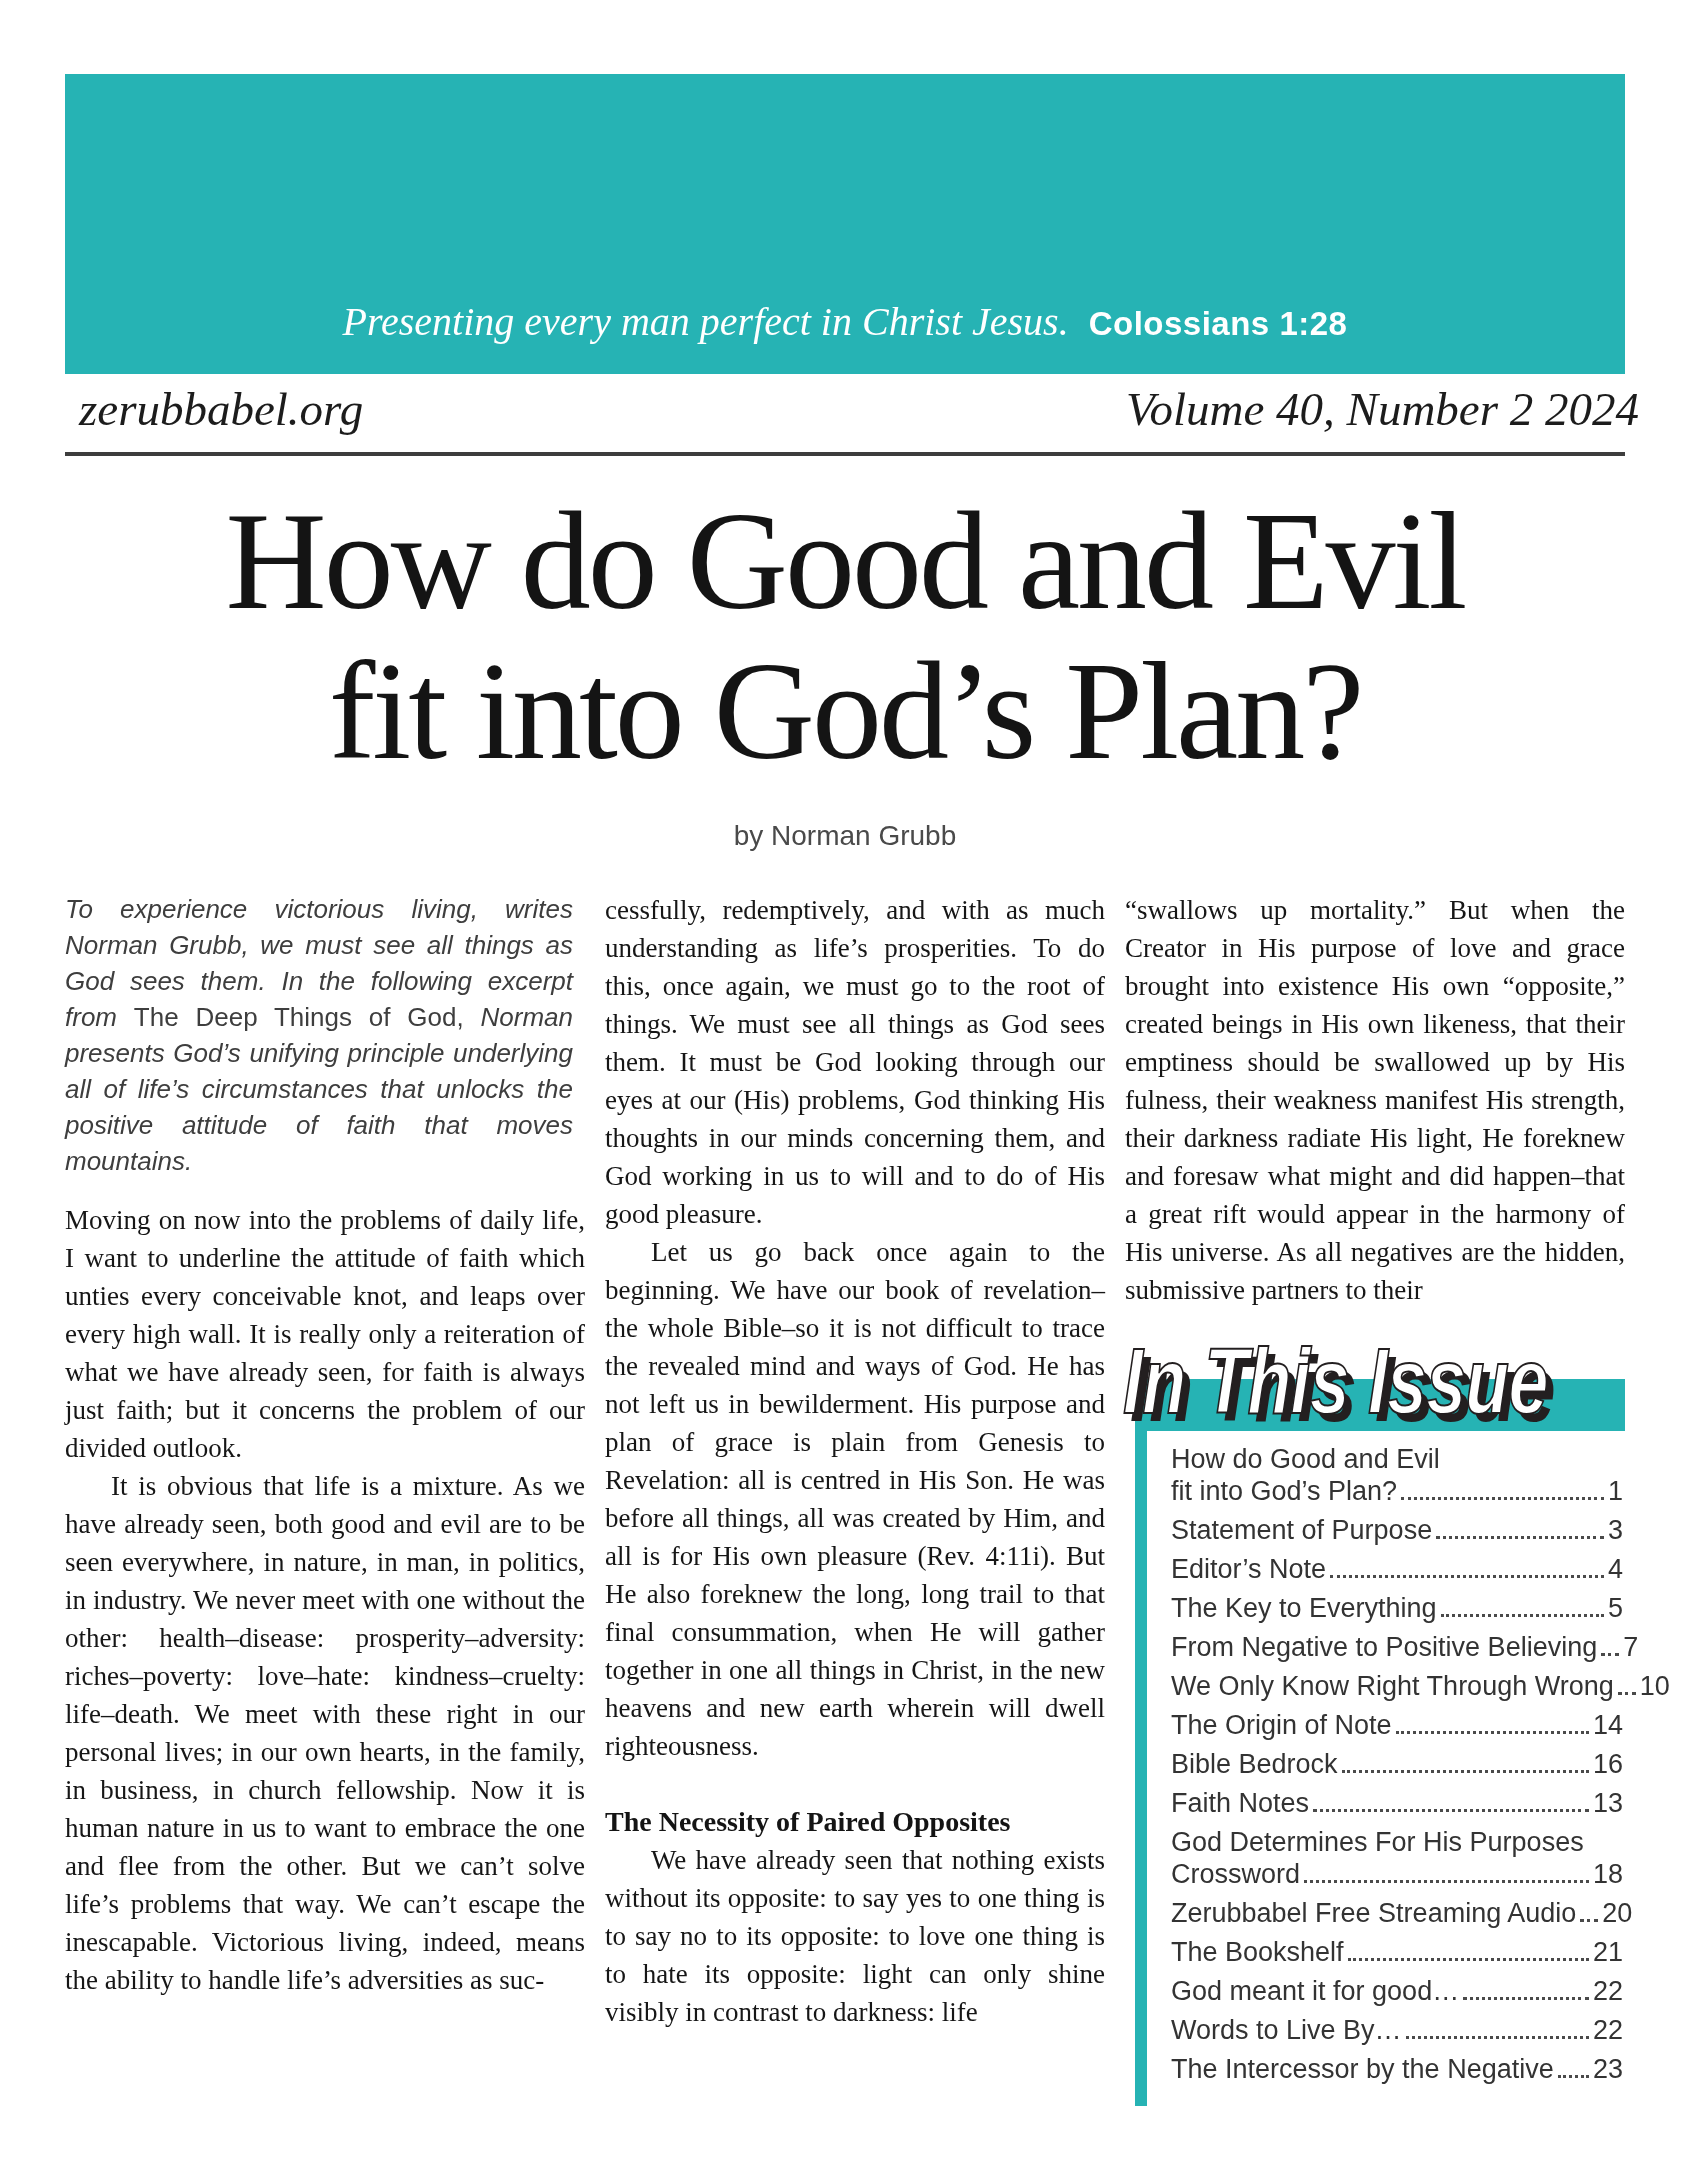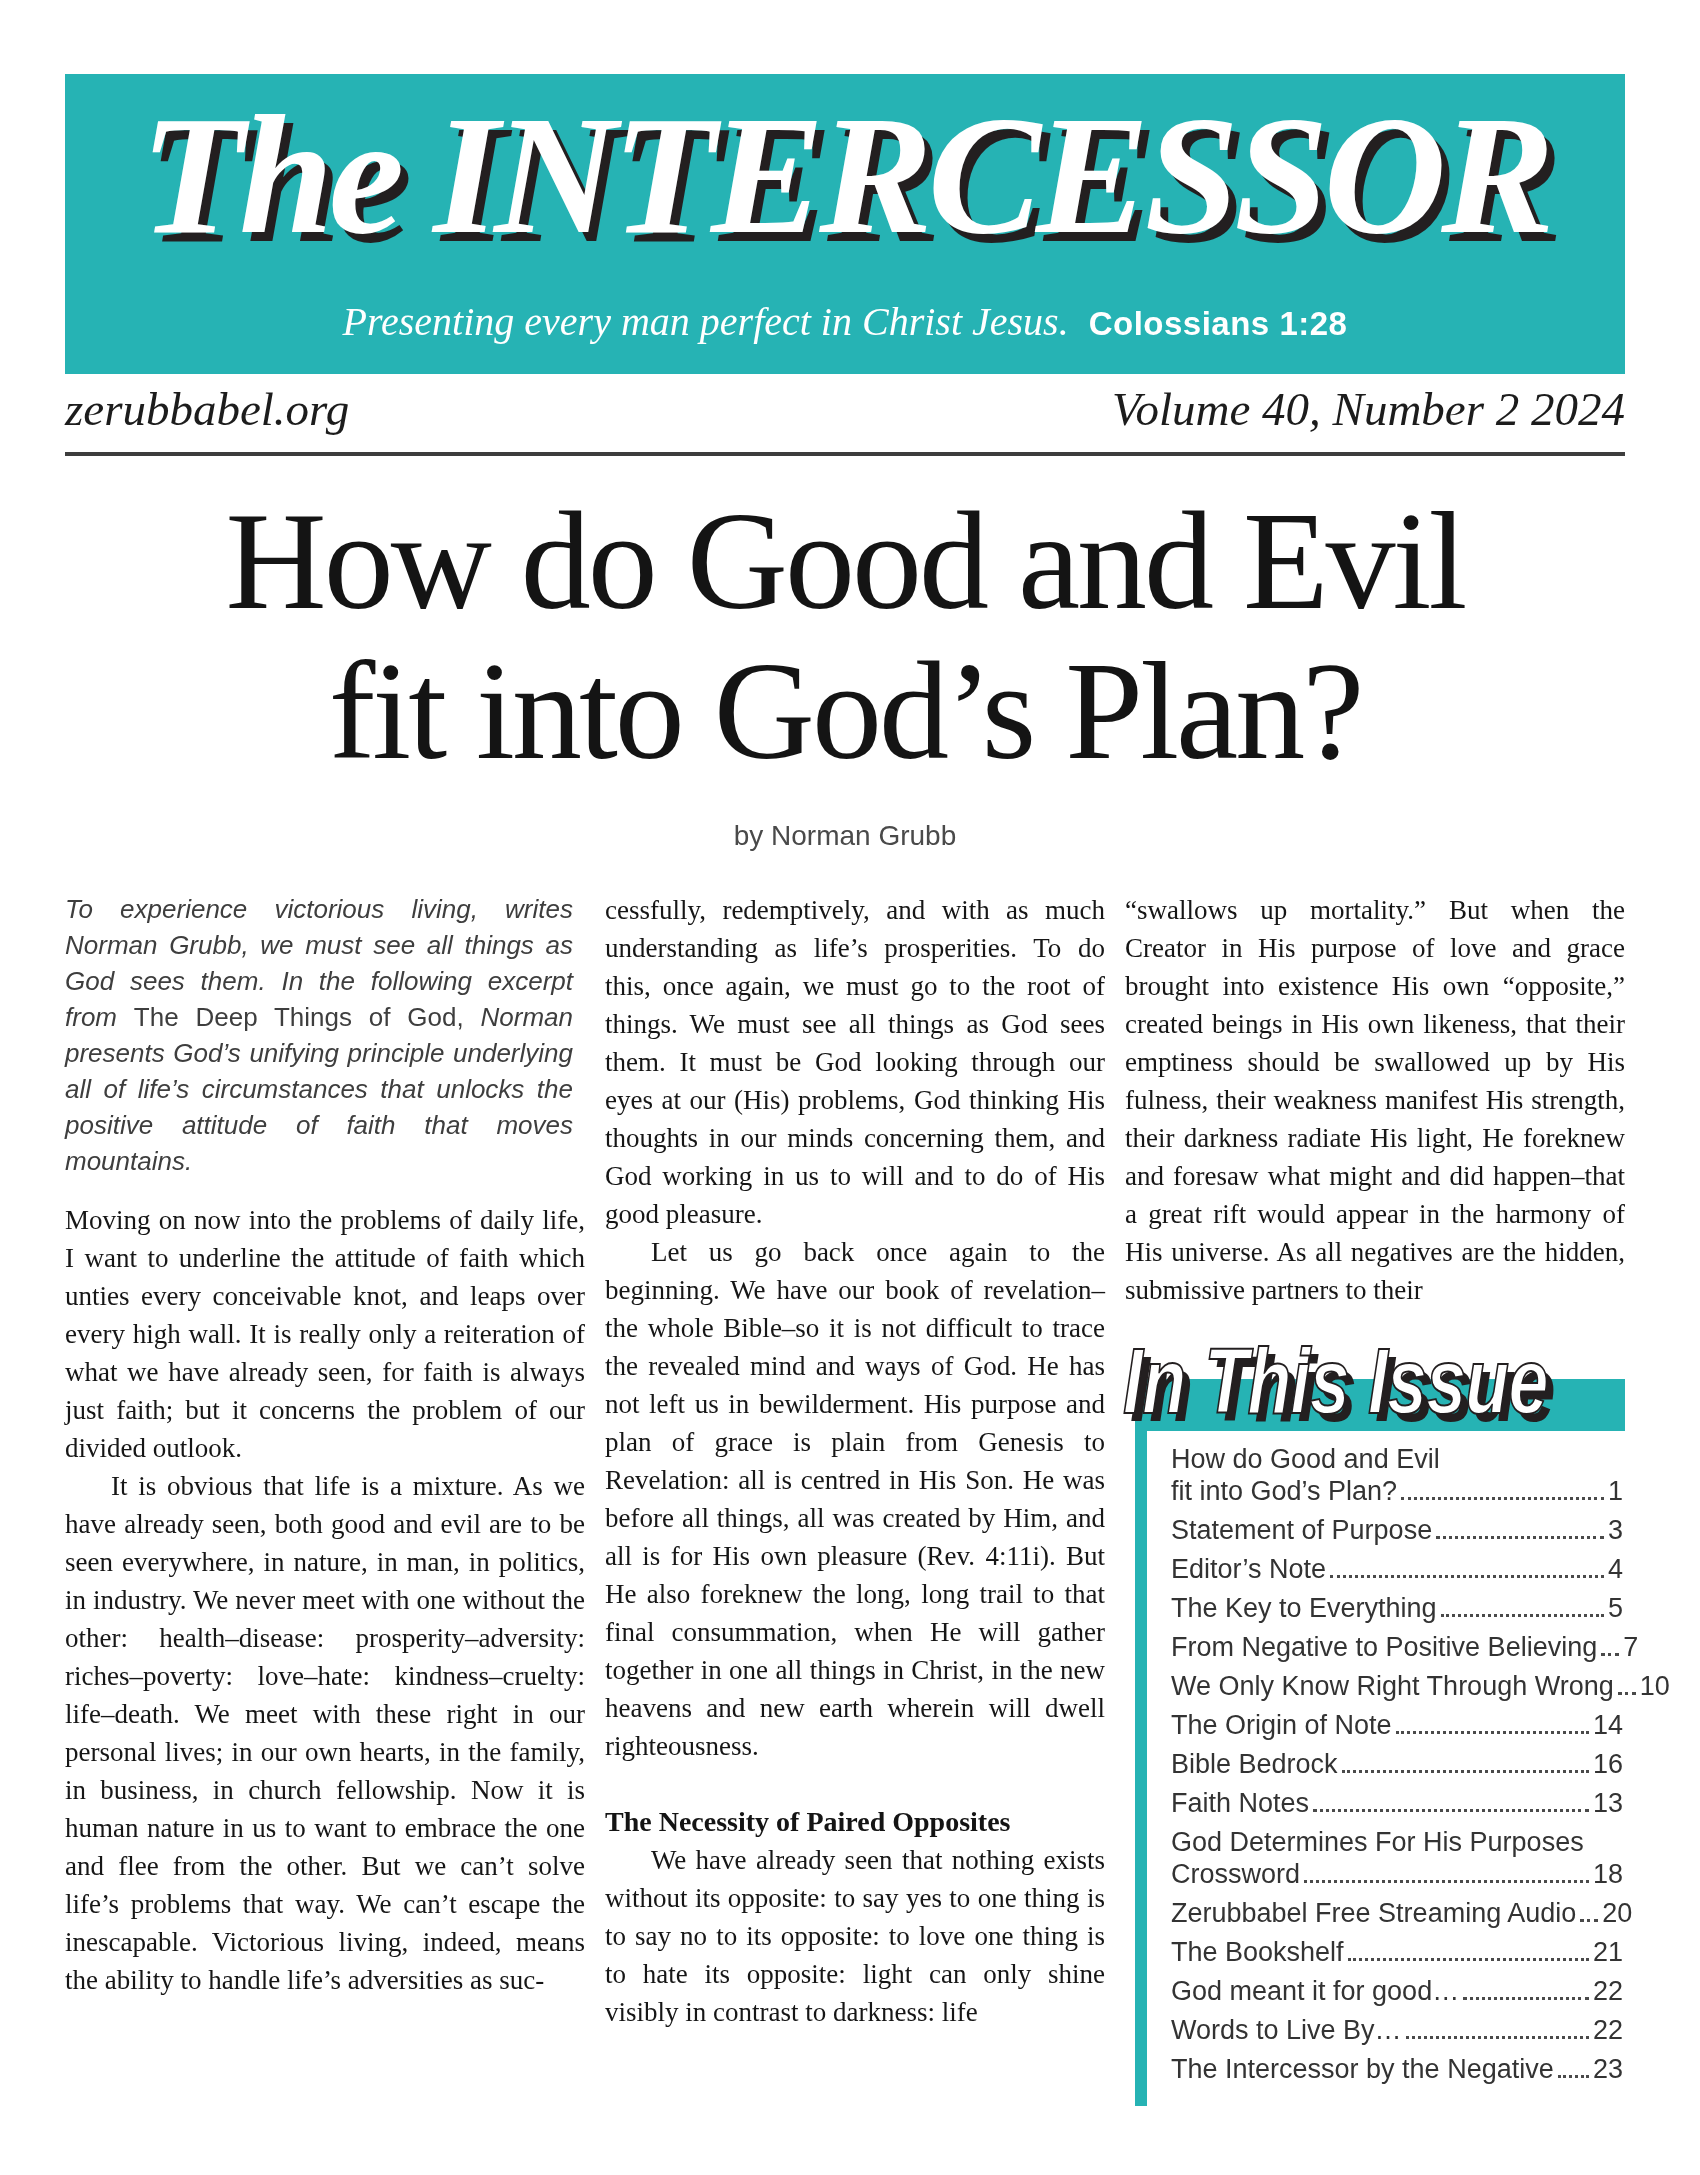--- a/index.html
+++ b/index.html
@@ -39,21 +39,21 @@
     font-family:Liberation Serif, serif;
     font-style:italic;font-size:40px;line-height:1;
   }
   .tagline-ref{
     font-family:"Liberation Sans",sans-serif;
     font-weight:bold;font-size:33px;line-height:1;
     margin-left:20px;letter-spacing:.5px;
   }
   
   .info-bar{
-    position:absolute;left:65px;top:386px;width:1560px;
+    position:absolute;left:79px;top:386px;width:1560px;
     display:flex;justify-content:space-between;align-items:baseline;
     font-family:"Liberation Serif",serif;font-style:italic;
     font-size:47px;line-height:1;color:#1c1c1c;
   }
   .rule{
     position:absolute;left:65px;top:452px;width:1560px;height:4px;
     background:#3d3d3d;
   }
   
   .headline{
@@ -124,23 +124,20 @@
     border-bottom:3px dotted #4a4a4a;
     margin:0 4px 6px 4px;
   }
 </style>
 </head>
 <body>
 
 <div class="page">
 
   <header class="banner">
-    <div class="masthead">
-      <span class="mh-the">The</span><span class="mh-main">INTERCESSOR</span>
-    </div>
     <div class="tagline">
       <span class="tagline-text">Presenting every man perfect in Christ Jesus.</span><span class="tagline-ref">Colossians 1:28</span>
     </div>
   </header>
 
   <div class="info-bar">
     <span class="site">zerubbabel.org</span>
     <span class="issue-no">Volume 40, Number 2  2024</span>
   </div>
   <div class="rule"></div>

